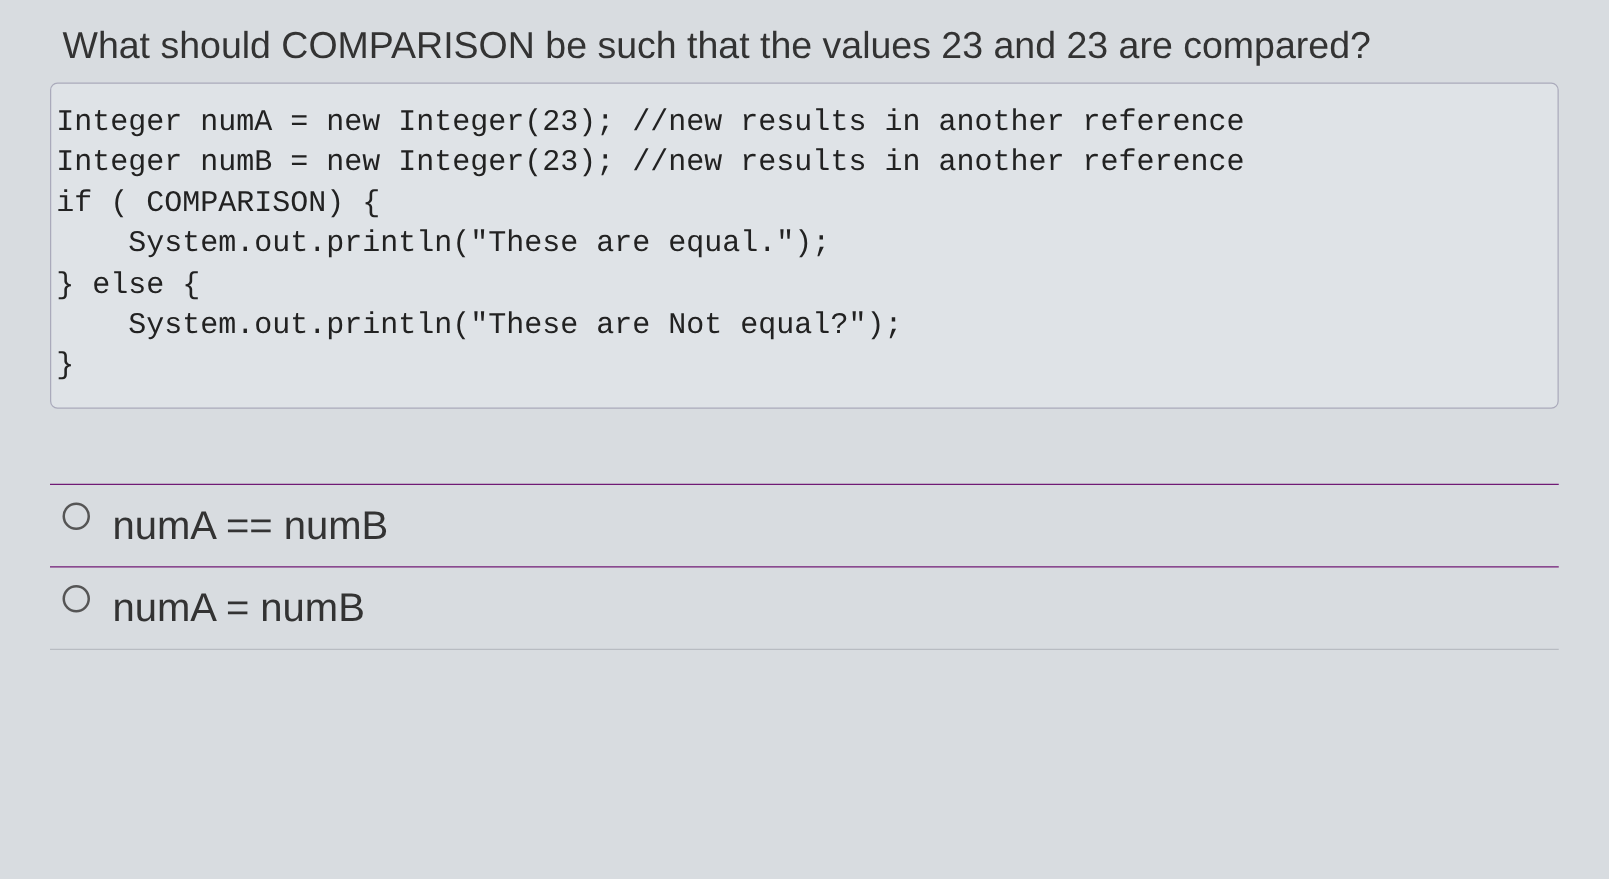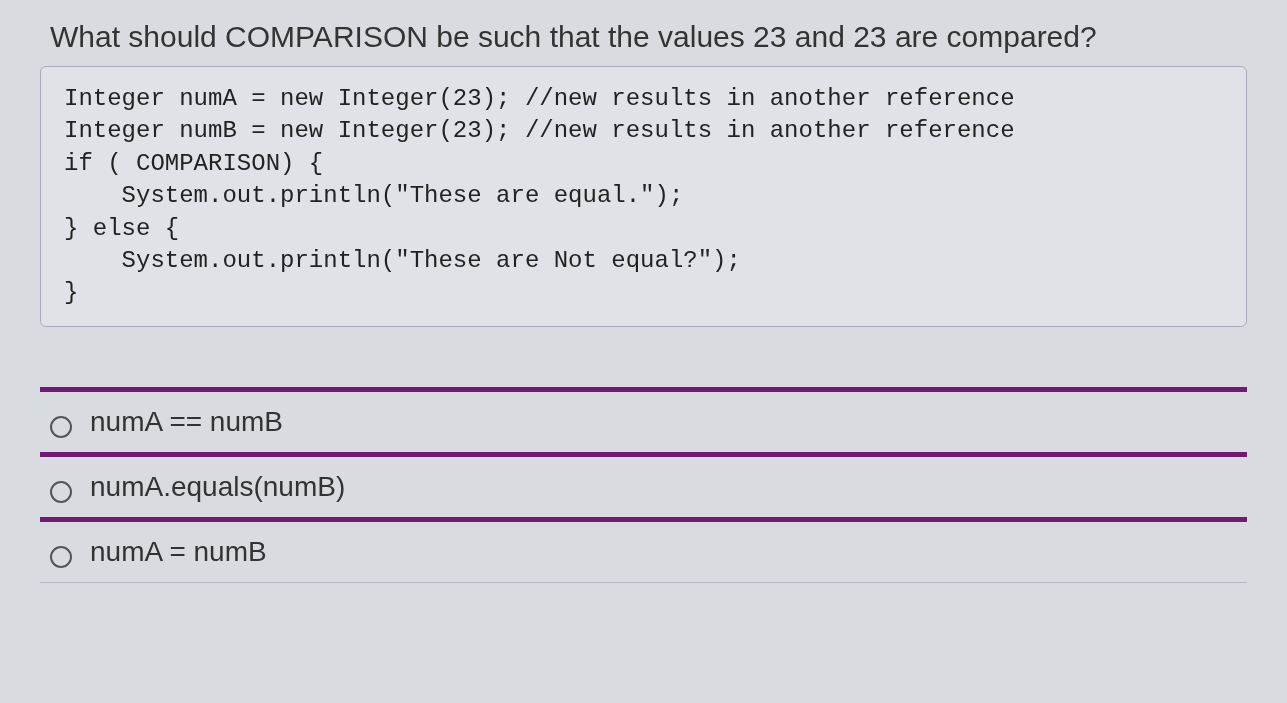--- a/index.html
+++ b/index.html
@@ -12,38 +12,38 @@
   }
   .question {
     font-size: 30px;
     margin-bottom: 12px;
     color: #333;
     padding-left: 10px;
   }
   .code-block {
     border: 1px solid #aab;
     border-radius: 6px;
-    padding: 16px 23px;
+    padding: 16px 4px;
     background: #dfe3e7;
     font-family: "Courier New", Courier, monospace;
     font-size: 24px;
     line-height: 1.35;
     white-space: pre;
     color: #222;
     margin-bottom: 60px;
   }
   .options {
     margin-top: 20px;
   }
   .option {
     display: flex;
-    align-items: flex-end;
+    align-items: flex-start;
     padding: 14px 10px;
-    border-top: 5px solid #701a75;
-    font-size: 28px;
+    border-top: 1px solid #701a75;
+    font-size: 32px;
     color: #333;
     cursor: pointer;
   }
   .option:last-child {
     border-bottom: 1px solid #b8bcc2;
   }
   .radio {
     width: 22px;
     height: 22px;
     border: 2px solid #555;
@@ -69,19 +69,15 @@
     System.out.println("These are Not equal?");
 }</div>
 
 <div class="options">
   <div class="option">
     <span class="radio"></span>
     <span class="option-label">numA == numB</span>
   </div>
   <div class="option">
     <span class="radio"></span>
-    <span class="option-label">numA.equals(numB)</span>
-  </div>
-  <div class="option">
-    <span class="radio"></span>
     <span class="option-label">numA = numB</span>
   </div>
 </div>
 
 </body></html>

